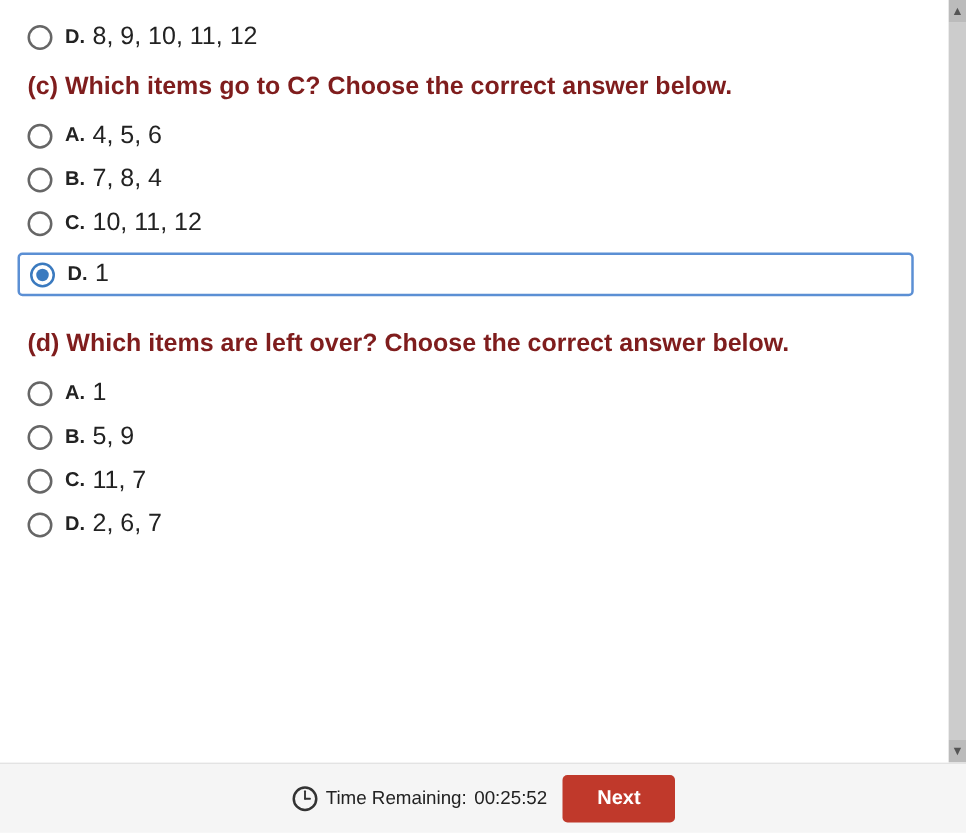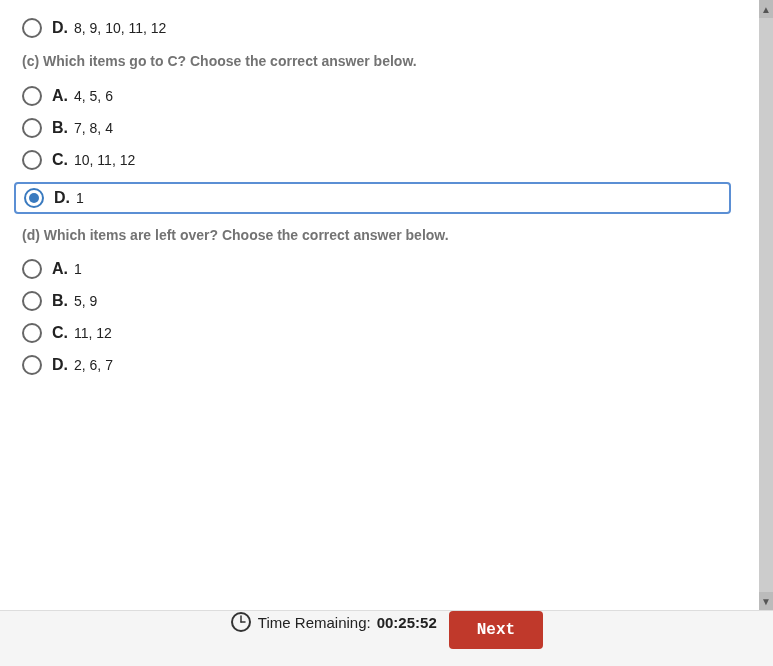--- a/index.html
+++ b/index.html
@@ -79,22 +79,22 @@
     }
     .radio-circle.selected::after {
       content: '';
       width: 10px;
       height: 10px;
       border-radius: 50%;
       background: #3a7abf;
     }
 
     .question-label {
-      font-size: 14px;
-      color: #737373;
+      font-size: 20px;
+      color: #7f1d1d;
       margin-bottom: 14px;
       line-height: 1.4;
     }
 
     .option-row {
       display: flex;
       align-items: center;
       margin-bottom: 12px;
       font-size: 16px;
       color: #222;
@@ -108,30 +108,30 @@
       margin-right: 20px;
       background: #fff;
     }
 
     .option-letter {
       font-weight: bold;
       margin-right: 6px;
     }
 
     .option-value {
-      font-size: 14px;
+      font-size: 20px;
     }
 
     
     .footer {
       height: 56px;
       background: #f5f5f5;
       border-top: 1px solid #ddd;
       display: flex;
-      align-items: flex-start;
+      align-items: center;
       justify-content: center;
       gap: 12px;
       flex-shrink: 0;
     }
 
     .timer-area {
       display: flex;
       align-items: center;
       gap: 6px;
       font-size: 15px;
@@ -140,21 +140,20 @@
 
     .next-button {
       background: #c0392b;
       color: white;
       border: none;
       border-radius: 4px;
       padding: 10px 28px;
       font-size: 16px;
       font-weight: bold;
       cursor: pointer;
-      font-family: Liberation Mono, monospace;
     }
 
     .bold {
       font-weight: bold;
     }
   </style>
 </head>
 <body>
 
 <div class="main-content">
@@ -184,38 +183,38 @@
     <span class="option-letter bold">C.</span>
     <span class="option-value">10, 11, 12</span>
   </div>
 
   <div class="option-row highlighted">
     <span class="radio-circle selected"></span>
     <span class="option-letter bold">D.</span>
     <span class="option-value">1</span>
   </div>
 
-  <div class="question-label bold" style="margin-top: 12px;">(d) Which items are left over? Choose the correct answer below.</div>
+  <div class="question-label bold" style="margin-top: 24px;">(d) Which items are left over? Choose the correct answer below.</div>
 
   <div class="option-row">
     <span class="radio-circle"></span>
     <span class="option-letter bold">A.</span>
     <span class="option-value">1</span>
   </div>
 
   <div class="option-row">
     <span class="radio-circle"></span>
     <span class="option-letter bold">B.</span>
     <span class="option-value">5, 9</span>
   </div>
 
   <div class="option-row">
     <span class="radio-circle"></span>
     <span class="option-letter bold">C.</span>
-    <span class="option-value">11, 12</span>
+    <span class="option-value">11, 7</span>
   </div>
 
   <div class="option-row">
     <span class="radio-circle"></span>
     <span class="option-letter bold">D.</span>
     <span class="option-value">2, 6, 7</span>
   </div>
 
   <div class="scroll-track">
     <div class="scroll-arrow">▲</div>
@@ -225,16 +224,16 @@
 </div>
 
 <div class="footer">
   <div class="timer-area">
     <svg width="22" height="22" viewBox="0 0 22 22" fill="none" xmlns="http://www.w3.org/2000/svg">
       <circle cx="11" cy="11" r="9" stroke="#333" stroke-width="2"></circle>
       <line x1="11" y1="5" x2="11" y2="11" stroke="#333" stroke-width="1.5" stroke-linecap="round"></line>
       <line x1="11" y1="11" x2="15" y2="11" stroke="#333" stroke-width="1.5" stroke-linecap="round"></line>
     </svg>
     <span>Time Remaining:</span>
-    <span style="font-weight: bold;">00:25:52</span>
+    <span style="font-weight: normal;">00:25:52</span>
   </div>
   <button class="next-button">Next</button>
 </div>
 
 </body></html>

